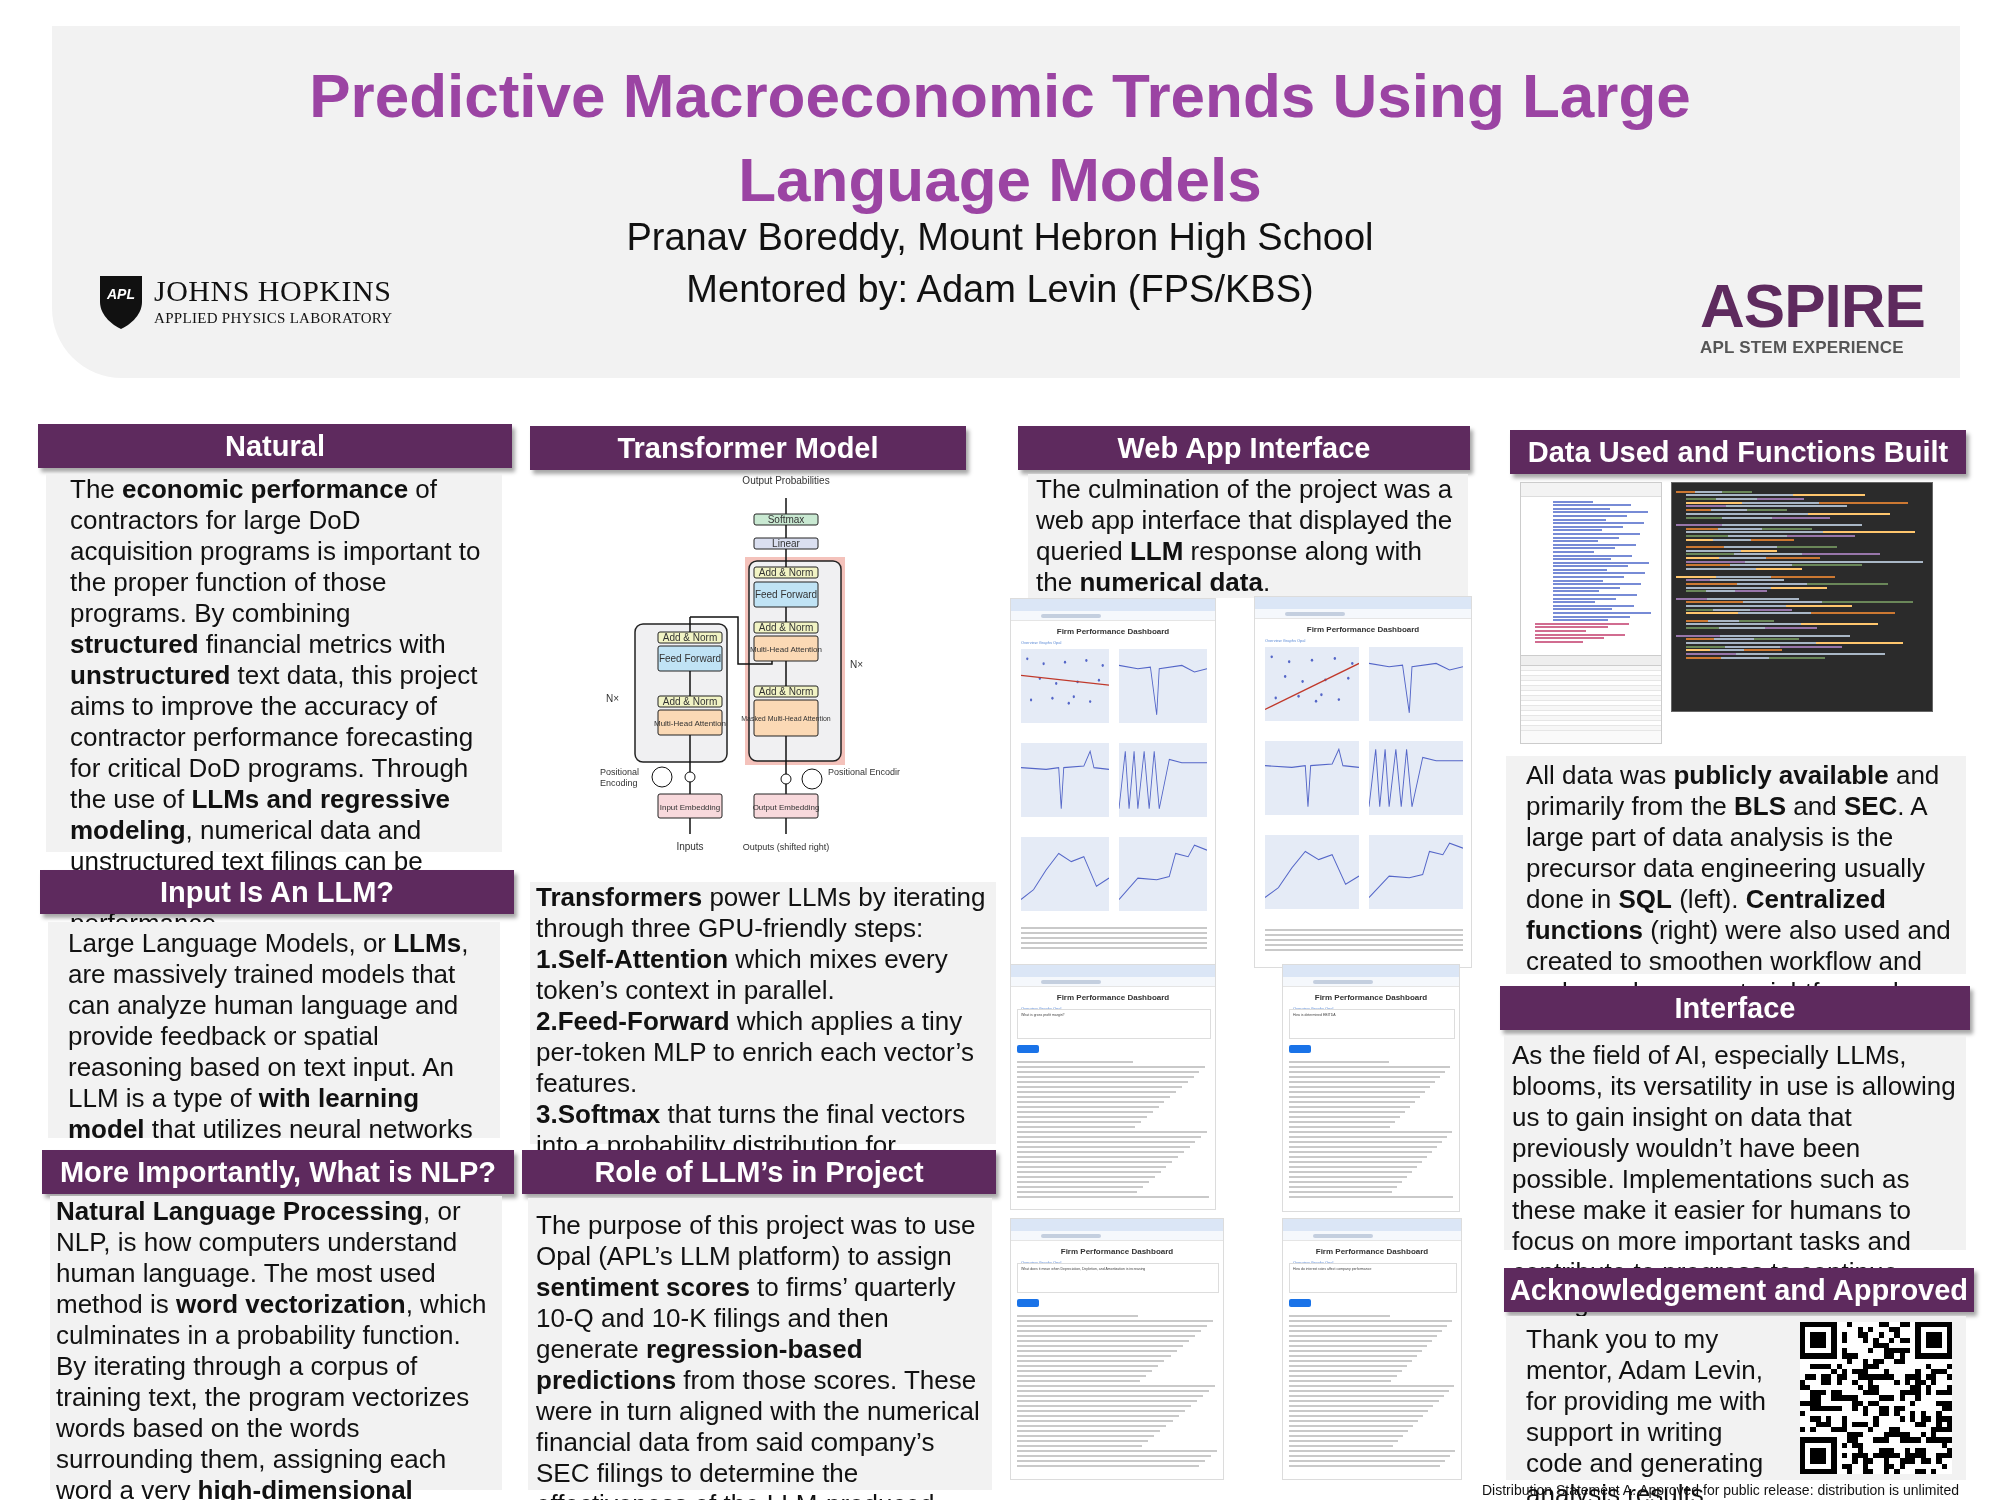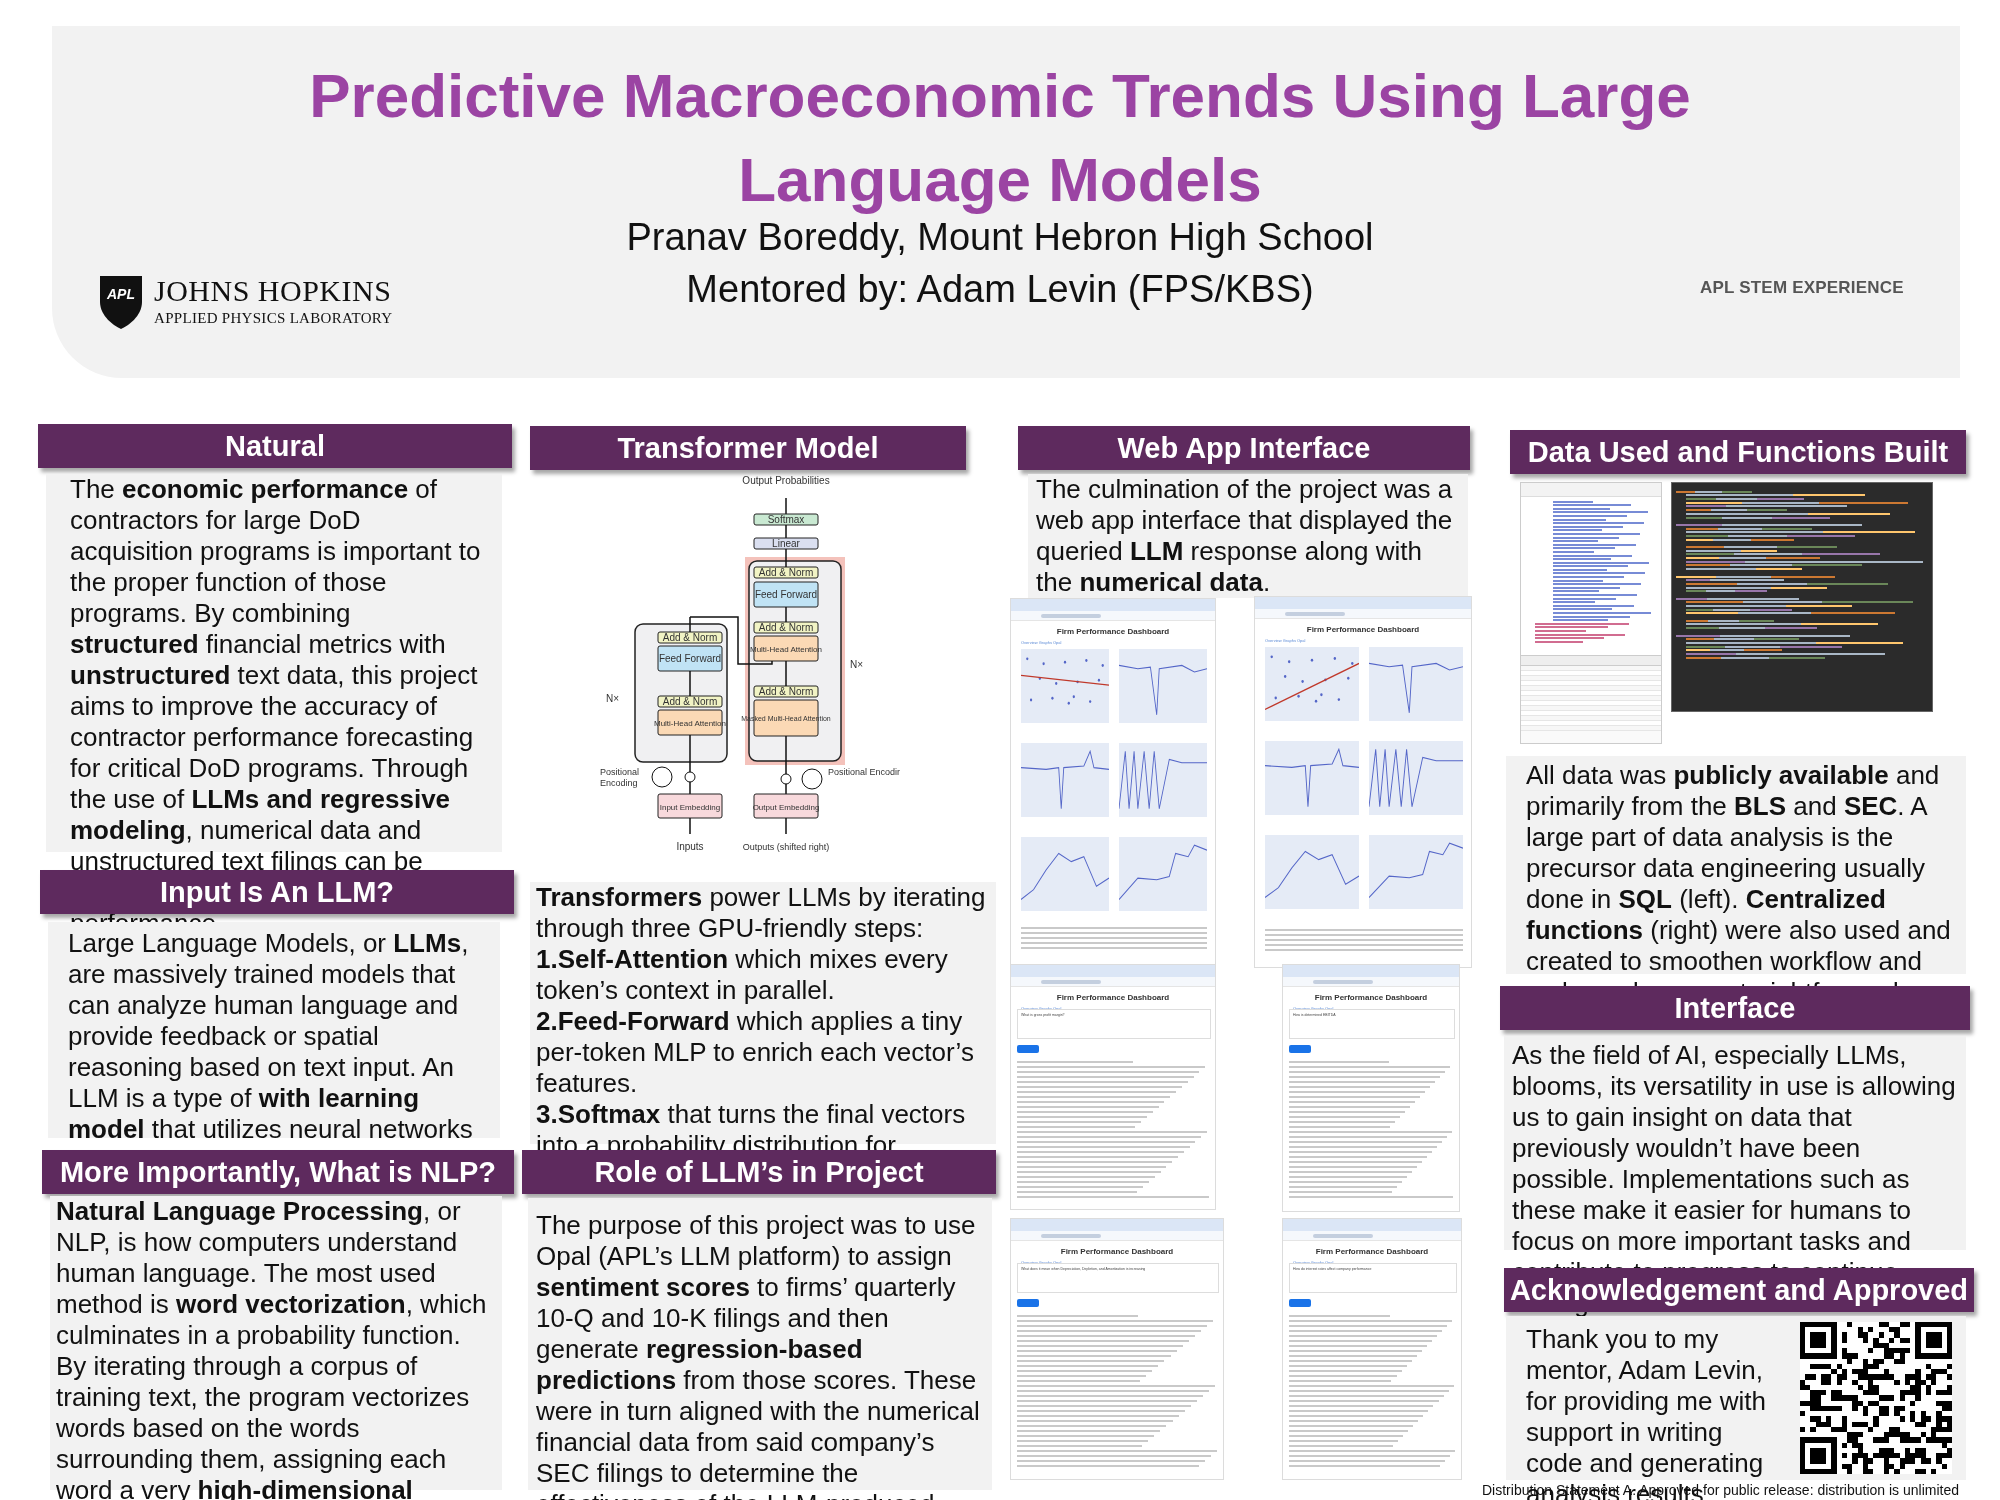--- a/index.html
+++ b/index.html
@@ -71,20 +71,21 @@
 <div class="jhu-logo">
   <svg class="jhu-shield" viewBox="0 0 46 56">
     <path d="M2 2 H44 V28 C44 42 30 52 23 55 C16 52 2 42 2 28 Z" fill="#111"></path>
     <text x="23" y="25" text-anchor="middle" fill="#fff" font-family="Liberation Sans, sans-serif" font-size="14" font-style="italic" font-weight="bold">APL</text>
   </svg>
   <div class="jhu-name">JOHNS HOPKINS</div>
   <div class="jhu-sub">APPLIED PHYSICS LABORATORY</div>
 </div>
 
 <div class="aspire">
+  <div class="aspire-word">ASPIRE</div>
   <div class="aspire-sub">APL STEM EXPERIENCE</div>
 </div>
 
 <div class="sec-head" style="left:38px;top:424px;width:474px;">Natural</div>
 <div class="sec-body rich" style="left:46px;top:474px;width:456px;height:378px;padding:0 16px 0 24px;">The <b>economic performance</b> of contractors for large DoD acquisition programs is important to the proper function of those programs. By combining <b>structured</b> financial metrics with <b>unstructured</b> text data, this project aims to improve the accuracy of contractor performance forecasting for critical DoD programs. Through the use of <b>LLMs and regressive modeling</b>, numerical data and unstructured text filings can be used to accurately forecast performance.</div>
 
 <div class="sec-head" style="left:40px;top:870px;width:474px;">Input Is An LLM?</div>
 <div class="sec-body rich" style="left:48px;top:922px;width:452px;height:216px;padding:6px 14px 0 20px;">Large Language Models, or <b>LLMs</b>, are massively trained models that can analyze human language and provide feedback or spatial reasoning based on text input.  An LLM is a type of <b>with learning model</b> that utilizes neural networks to generate human-like text output.</div>
 
 <div class="sec-head" style="left:42px;top:1150px;width:472px;">More Importantly, What is NLP?</div>

